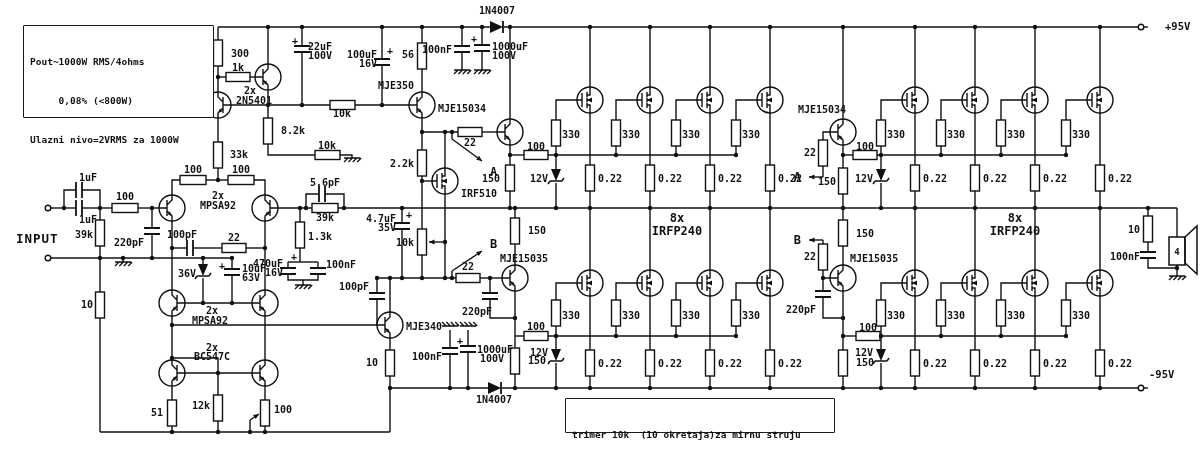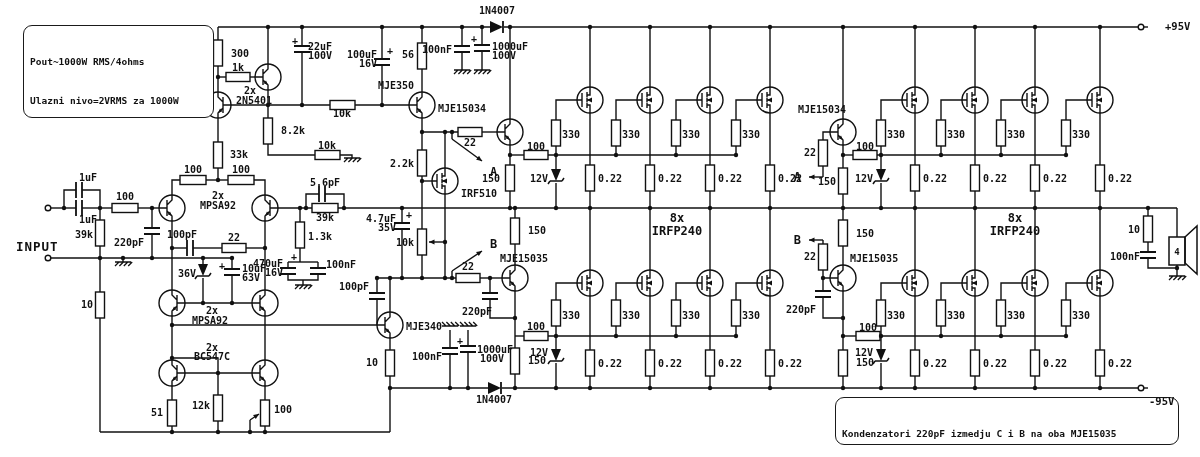--- a/index.html
+++ b/index.html
@@ -1,22 +1,22 @@
 <!DOCTYPE html>
 <html><head>
 <meta charset="utf-8">
 <style>
   html,body{margin:0;padding:0;background:#e8e8e8;}
   .canvas{position:relative;width:1200px;height:457px;background:#ffffff;font-family:"DejaVu Sans Mono",monospace;overflow:hidden;}
   svg{position:absolute;left:0;top:0;}
-  .box{position:absolute;border:1.6px solid #1a1a1a;border-radius:9px;background:#fff;
+  .box{position:absolute;border:1.6px solid #1a1a1a;border-radius:1px;background:#fff;
        font:bold 9.5px "DejaVu Sans Mono",monospace;line-height:13px;color:#111;
        padding:3px 6px;white-space:pre;}
   .plabel{position:absolute;font:bold 10.5px "DejaVu Sans Mono",monospace;color:#111;}
-  .inlabel{position:absolute;font:bold 12.5px "DejaVu Sans Mono",monospace;color:#111;letter-spacing:1px;margin-top:8px;}
+  .inlabel{position:absolute;font:bold 12.5px "DejaVu Sans Mono",monospace;color:#111;letter-spacing:1px;}
 </style>
 </head>
 <body>
 
 <div class="canvas">
 
   <svg id="schem" width="1200" height="457" viewBox="0 0 1200 457">
     <defs>
       <symbol id="nmos" overflow="visible">
         <circle r="13" fill="#fff" stroke="#111" stroke-width="1.4"></circle>
@@ -663,26 +663,26 @@
         <text x="868" y="331" text-anchor="middle" font-size="10" font-weight="bold" fill="#111" font-family="&quot;DejaVu Sans Mono&quot;,monospace">100</text>
         <text x="856" y="366" text-anchor="start" font-size="10" font-weight="bold" fill="#111" font-family="&quot;DejaVu Sans Mono&quot;,monospace">150</text>
         <text x="873" y="356" text-anchor="end" font-size="10" font-weight="bold" fill="#111" font-family="&quot;DejaVu Sans Mono&quot;,monospace">12V</text>
         <text x="1140" y="233" text-anchor="end" font-size="10" font-weight="bold" fill="#111" font-family="&quot;DejaVu Sans Mono&quot;,monospace">10</text>
         <text x="1140" y="260" text-anchor="end" font-size="10" font-weight="bold" fill="#111" font-family="&quot;DejaVu Sans Mono&quot;,monospace">100nF</text>
       </g>
   </svg>
 
   <div class="box" style="left:23px;top:25px;width:177px;height:85px;">
     <div>Pout~1000W RMS/4ohms</div>
+    <div>     0,08% (&lt;800W)</div>
     <div>Ulazni nivo=2VRMS za 1000W</div>
   </div>
 
-
-  <div class="box" style="left:835px;top:397px;width:330px;height:40px;">
-    <div>Kondenzatori 220pF izmedju C i B na oba MJE15035</div>
-    
+  <div class="box" style="left:565px;top:398px;width:256px;height:27px;">
+    <div>trimer 10k  (10 okretaja)za mirnu struju</div>
     
   </div>
 
+
   <div class="inlabel" style="left:16px;top:231px;">INPUT</div>
   <div class="plabel" style="left:1149px;top:20px;margin-left:16px;">+95V</div>
-  <div class="plabel" style="left:1149px;top:395px;">-95V</div>
+  <div class="plabel" style="left:1149px;top:368px;">-95V</div>
 </div>
 
 </body></html>

